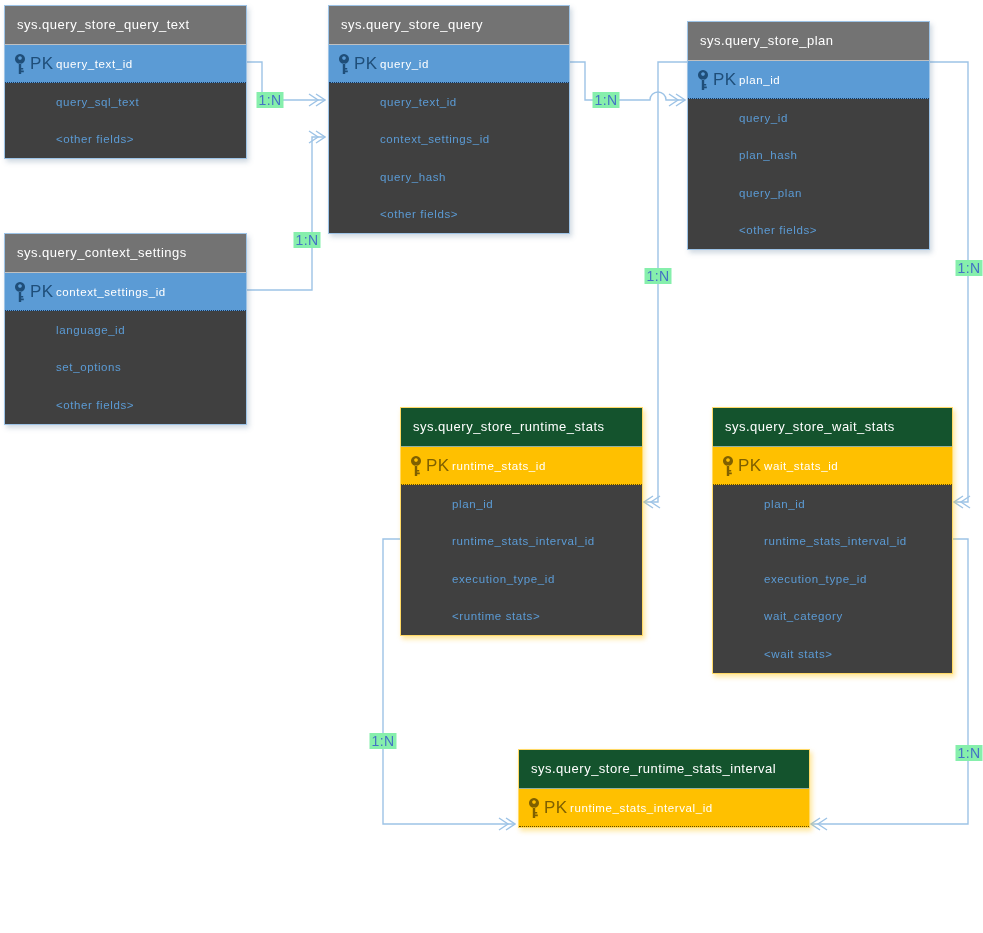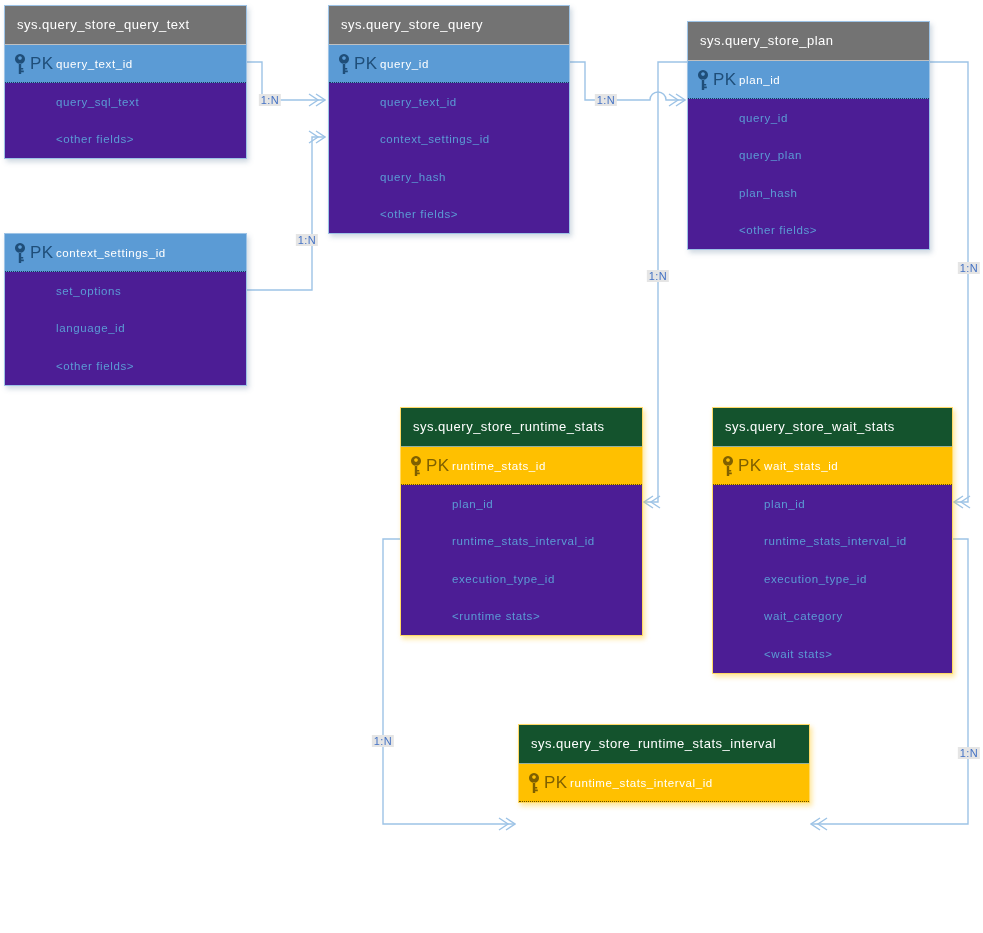--- a/index.html
+++ b/index.html
@@ -29,34 +29,34 @@
   .orange .t-pk { background:#FFC000; border-bottom:1px dotted #604A00; }
 
   .key-wrap { display:inline-flex; width:15px; height:22px; margin-right:2px; }
   .blue   .key-wrap { color:#1F4E79; }
   .orange .key-wrap { color:#7F6000; }
   .pk-badge { font-size:17px; letter-spacing:0.3px; }
   .blue   .pk-badge { color:#1F4E79; }
   .orange .pk-badge { color:#7F6000; }
   .pk-field { position:absolute; left:51px; color:#ffffff; }
 
-  .t-body { background:#4c1d95; }
+  .t-body { background:#404040; }
   .t-field {
     height:37.5px; display:flex; align-items:center; padding-left:51px;
     color:#5B9BD5; letter-spacing:0.6px; white-space:nowrap;
   }
 
   
   #wires { position:absolute; left:0; top:0; width:983px; height:933px; pointer-events:none; }
   #wires path { fill:none; stroke:#9DC3E6; stroke-width:1.4px; }
 
   .rel-label {
     position:absolute; transform:translate(-50%,-50%);
-    background:#e5e5e5; padding:0 2px;
-    font-size:11px; color:#4472C4; letter-spacing:0.4px; white-space:nowrap;
+    background:#86efac; padding:0 2px;
+    font-size:14px; color:#4472C4; letter-spacing:0.4px; white-space:nowrap;
   }
 </style>
 </head>
 <body>
 
 <div id="canvas">
 
   <svg id="wires" width="983" height="933" viewBox="0 0 983 933">
     <defs>
       <marker id="arr" viewBox="0 0 18 14" refX="17" refY="7" markerWidth="18" markerHeight="14" markerUnits="userSpaceOnUse" orient="auto-start-reverse">
@@ -122,39 +122,40 @@
       <span class="key-wrap">
         <svg width="15" height="22" viewBox="0 0 15 22">
             <path fill="currentColor" fill-rule="evenodd" d="M7,1 a5,5 0 1 0 0.0001,0 Z M7,3.2 a1.8,1.8 0 1 0 0.0001,0 Z M5.8,10.6 h2.4 v4.4 h2 v1.6 h-2 v1 h2.6 v1.6 h-2.6 v1.8 h-2.4 Z"></path>
           </svg>
       </span>
       <span class="pk-badge">PK</span>
       <span class="pk-field">plan_id</span>
     </div>
     <div class="t-body">
       <div class="t-field">query_id</div>
+      <div class="t-field">plan_hash</div>
       <div class="t-field">query_plan</div>
-      <div class="t-field">plan_hash</div>
       <div class="t-field">&lt;other fields&gt;</div>
     </div>
   </div>
 
   <div class="table blue" style="left:4px;top:233px;width:241px">
+    <div class="t-header">sys.query_context_settings</div>
     <div class="t-pk">
       <span class="key-wrap">
         <svg width="15" height="22" viewBox="0 0 15 22">
             <path fill="currentColor" fill-rule="evenodd" d="M7,1 a5,5 0 1 0 0.0001,0 Z M7,3.2 a1.8,1.8 0 1 0 0.0001,0 Z M5.8,10.6 h2.4 v4.4 h2 v1.6 h-2 v1 h2.6 v1.6 h-2.6 v1.8 h-2.4 Z"></path>
           </svg>
       </span>
       <span class="pk-badge">PK</span>
       <span class="pk-field">context_settings_id</span>
     </div>
     <div class="t-body">
+      <div class="t-field">language_id</div>
       <div class="t-field">set_options</div>
-      <div class="t-field">language_id</div>
       <div class="t-field">&lt;other fields&gt;</div>
     </div>
   </div>
 
   <div class="table orange" style="left:400px;top:407px;width:241px">
     <div class="t-header">sys.query_store_runtime_stats</div>
     <div class="t-pk">
       <span class="key-wrap">
         <svg width="15" height="22" viewBox="0 0 15 22">
             <path fill="currentColor" fill-rule="evenodd" d="M7,1 a5,5 0 1 0 0.0001,0 Z M7,3.2 a1.8,1.8 0 1 0 0.0001,0 Z M5.8,10.6 h2.4 v4.4 h2 v1.6 h-2 v1 h2.6 v1.6 h-2.6 v1.8 h-2.4 Z"></path>
@@ -184,21 +185,21 @@
     </div>
     <div class="t-body">
       <div class="t-field">plan_id</div>
       <div class="t-field">runtime_stats_interval_id</div>
       <div class="t-field">execution_type_id</div>
       <div class="t-field">wait_category</div>
       <div class="t-field">&lt;wait stats&gt;</div>
     </div>
   </div>
 
-  <div class="table orange" style="left:518px;top:724px;width:290px">
+  <div class="table orange" style="left:518px;top:749px;width:290px">
     <div class="t-header">sys.query_store_runtime_stats_interval</div>
     <div class="t-pk">
       <span class="key-wrap">
         <svg width="15" height="22" viewBox="0 0 15 22">
             <path fill="currentColor" fill-rule="evenodd" d="M7,1 a5,5 0 1 0 0.0001,0 Z M7,3.2 a1.8,1.8 0 1 0 0.0001,0 Z M5.8,10.6 h2.4 v4.4 h2 v1.6 h-2 v1 h2.6 v1.6 h-2.6 v1.8 h-2.4 Z"></path>
           </svg>
       </span>
       <span class="pk-badge">PK</span>
       <span class="pk-field">runtime_stats_interval_id</span>
     </div>

